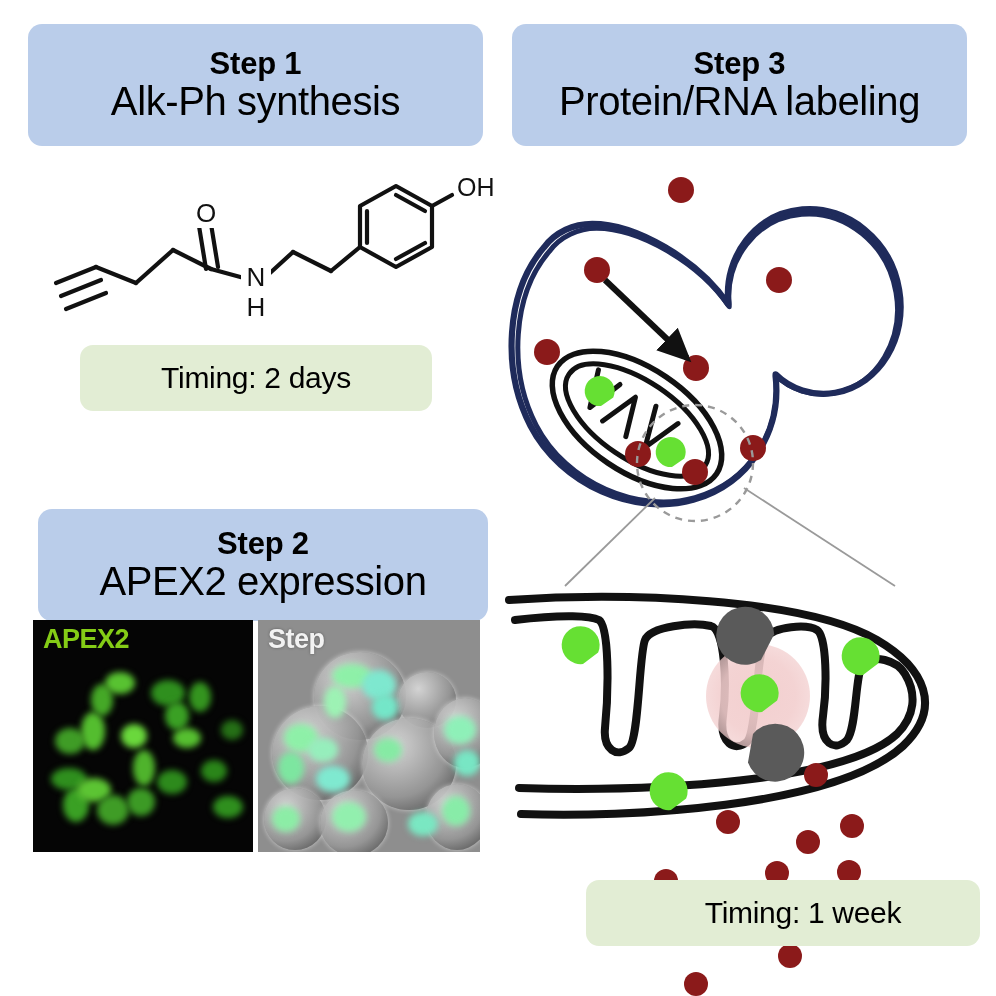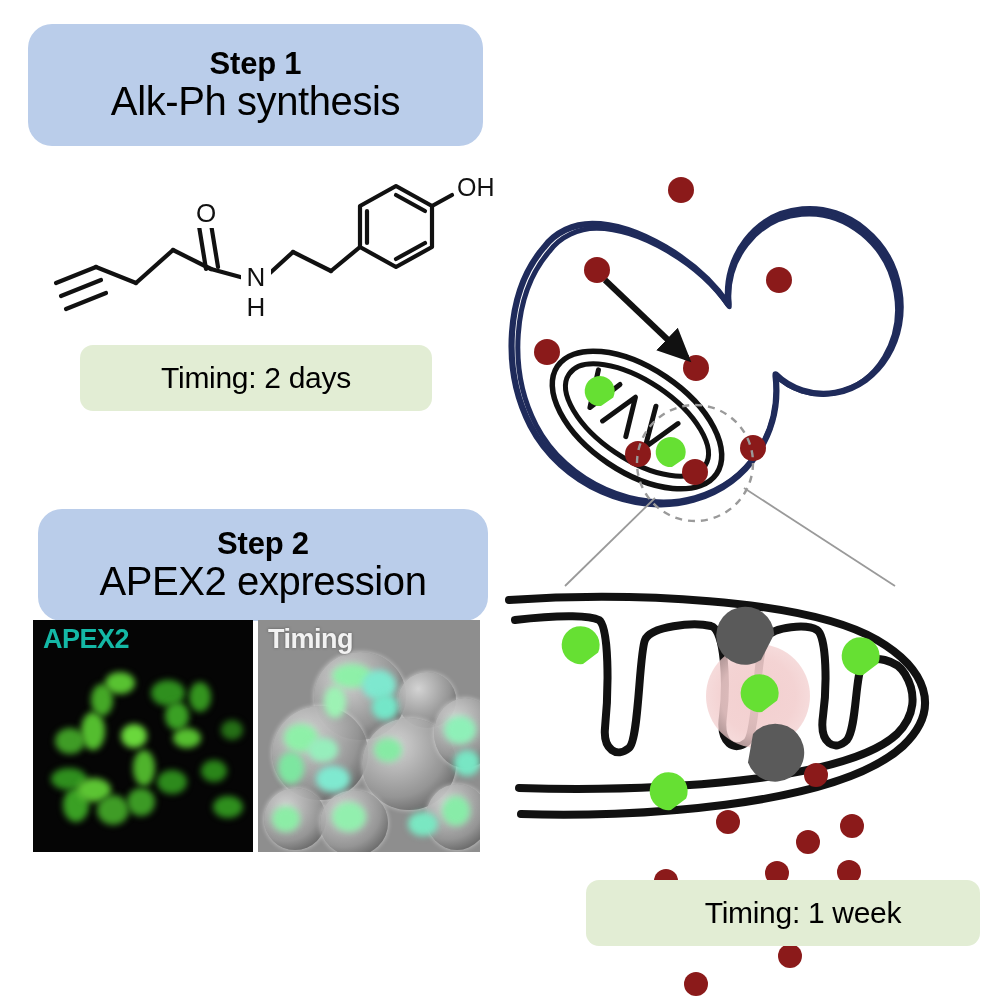--- a/index.html
+++ b/index.html
@@ -15,21 +15,21 @@
     position: relative;
     width: 996px;
     height: 996px;
     background: #ffffff;
     overflow: hidden;
   }
 
   
   .step-header {
     position: absolute;
-    border-radius: 24px;
+    border-radius: 14px;
     background: #bacdea;
     display: flex;
     flex-direction: column;
     align-items: center;
     justify-content: center;
     text-align: center;
     color: #000000;
     line-height: 1.08;
   }
   .step-header .step-num {
@@ -85,21 +85,21 @@
   }
   .micro-label {
     position: absolute;
     left: 10px;
     top: 4px;
     font-size: 27px;
     font-weight: bold;
     letter-spacing: -0.5px;
     z-index: 6;
   }
-  #label-apex2 { color: #14b8a6; }
+  #label-apex2 { color: #84cc16; }
   #label-merge { color: #f2f2f2; text-shadow: 0 0 3px rgba(0,0,0,.35); }
 
   .mito-blob {
     position: absolute;
     border-radius: 50%;
     filter: blur(3px);
   }
   .merge-cell {
     position: absolute;
     border-radius: 50%;
@@ -206,21 +206,21 @@
     <div class="mito-blob" style="left:132px; top:82px;  width:24px; height:28px; background:#3aa024;"></div>
     <div class="mito-blob" style="left:140px; top:108px; width:28px; height:20px; background:#56bf30;"></div>
     <div class="mito-blob" style="left:124px; top:150px; width:30px; height:24px; background:#2d8a1c;"></div>
     <div class="mito-blob" style="left:156px; top:62px;  width:22px; height:30px; background:#34941f;"></div>
     <div class="mito-blob" style="left:168px; top:140px; width:26px; height:22px; background:#2a8519;"></div>
     <div class="mito-blob" style="left:180px; top:176px; width:30px; height:22px; background:#2f8f1e;"></div>
     <div class="mito-blob" style="left:188px; top:100px; width:22px; height:20px; background:#256f16;"></div>
   </div>
 
   <div class="micro-panel" id="micro-merge">
-    <div class="micro-label" id="label-merge">Timing</div>
+    <div class="micro-label" id="label-merge">Step</div>
 
     <div class="merge-cell" style="left:56px;  top:32px;  width:92px; height:88px;"></div>
     <div class="merge-cell" style="left:140px; top:52px;  width:58px; height:56px;"></div>
     <div class="merge-cell" style="left:14px;  top:86px;  width:96px; height:94px;"></div>
     <div class="merge-cell" style="left:104px; top:98px;  width:94px; height:92px;"></div>
     <div class="merge-cell" style="left:176px; top:78px;  width:62px; height:70px;"></div>
     <div class="merge-cell" style="left:6px;   top:168px; width:62px; height:62px;"></div>
     <div class="merge-cell" style="left:62px;  top:170px; width:68px; height:66px;"></div>
     <div class="merge-cell" style="left:168px; top:164px; width:62px; height:66px;"></div>
 
@@ -235,20 +235,24 @@
     <div class="merge-green" style="left:116px; top:118px; width:28px; height:24px; background:#86eaa4;"></div>
     <div class="merge-green" style="left:186px; top:96px;  width:32px; height:28px; background:#8ef0b8;"></div>
     <div class="merge-green" style="left:196px; top:130px; width:26px; height:26px; background:#78e6c4;"></div>
     <div class="merge-green" style="left:14px;  top:186px; width:28px; height:26px; background:#8ceda6;"></div>
     <div class="merge-green" style="left:74px;  top:182px; width:34px; height:30px; background:#92efae;"></div>
     <div class="merge-green" style="left:150px; top:192px; width:30px; height:24px; background:#7ae7c2;"></div>
     <div class="merge-green" style="left:184px; top:176px; width:28px; height:30px; background:#88eca8;"></div>
   </div>
 
 
+  <div class="step-header" id="hdr3" style="left:512px; top:24px; width:455px; height:122px;">
+    <div class="step-num">Step 3</div>
+    <div class="step-sub">Protein/RNA labeling</div>
+  </div>
 
   <div id="cell-diagram">
     <svg viewBox="0 0 480 700" width="480" height="700">
 
       <defs>
         <marker id="arrowhead" markerWidth="6" markerHeight="6" refX="4.6" refY="3" orient="auto">
           <path d="M0,0.4 L5.6,3 L0,5.6 z" fill="#111111"></path>
         </marker>
         <radialGradient id="haloGrad">
           <stop offset="0%" stop-color="#f2cdcd" stop-opacity="0.95"></stop>

